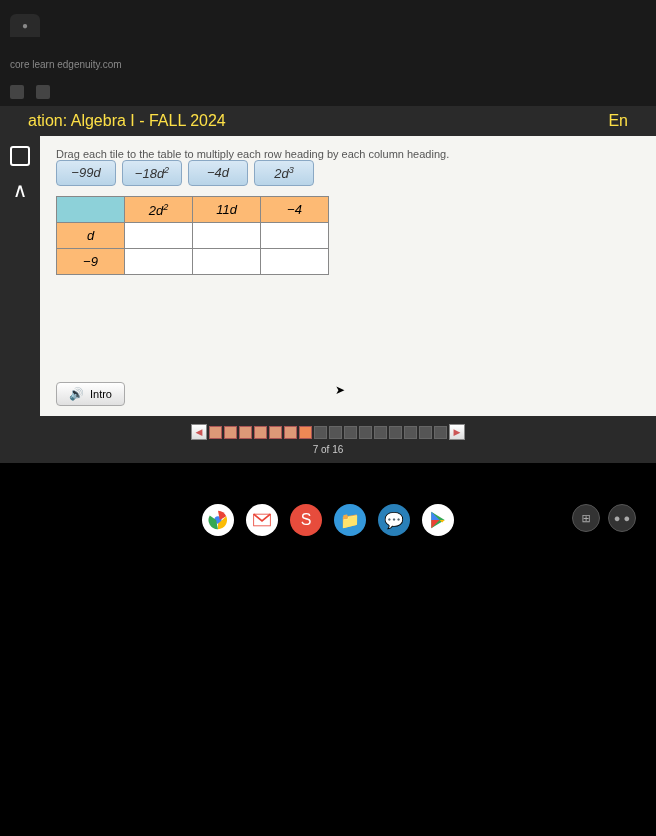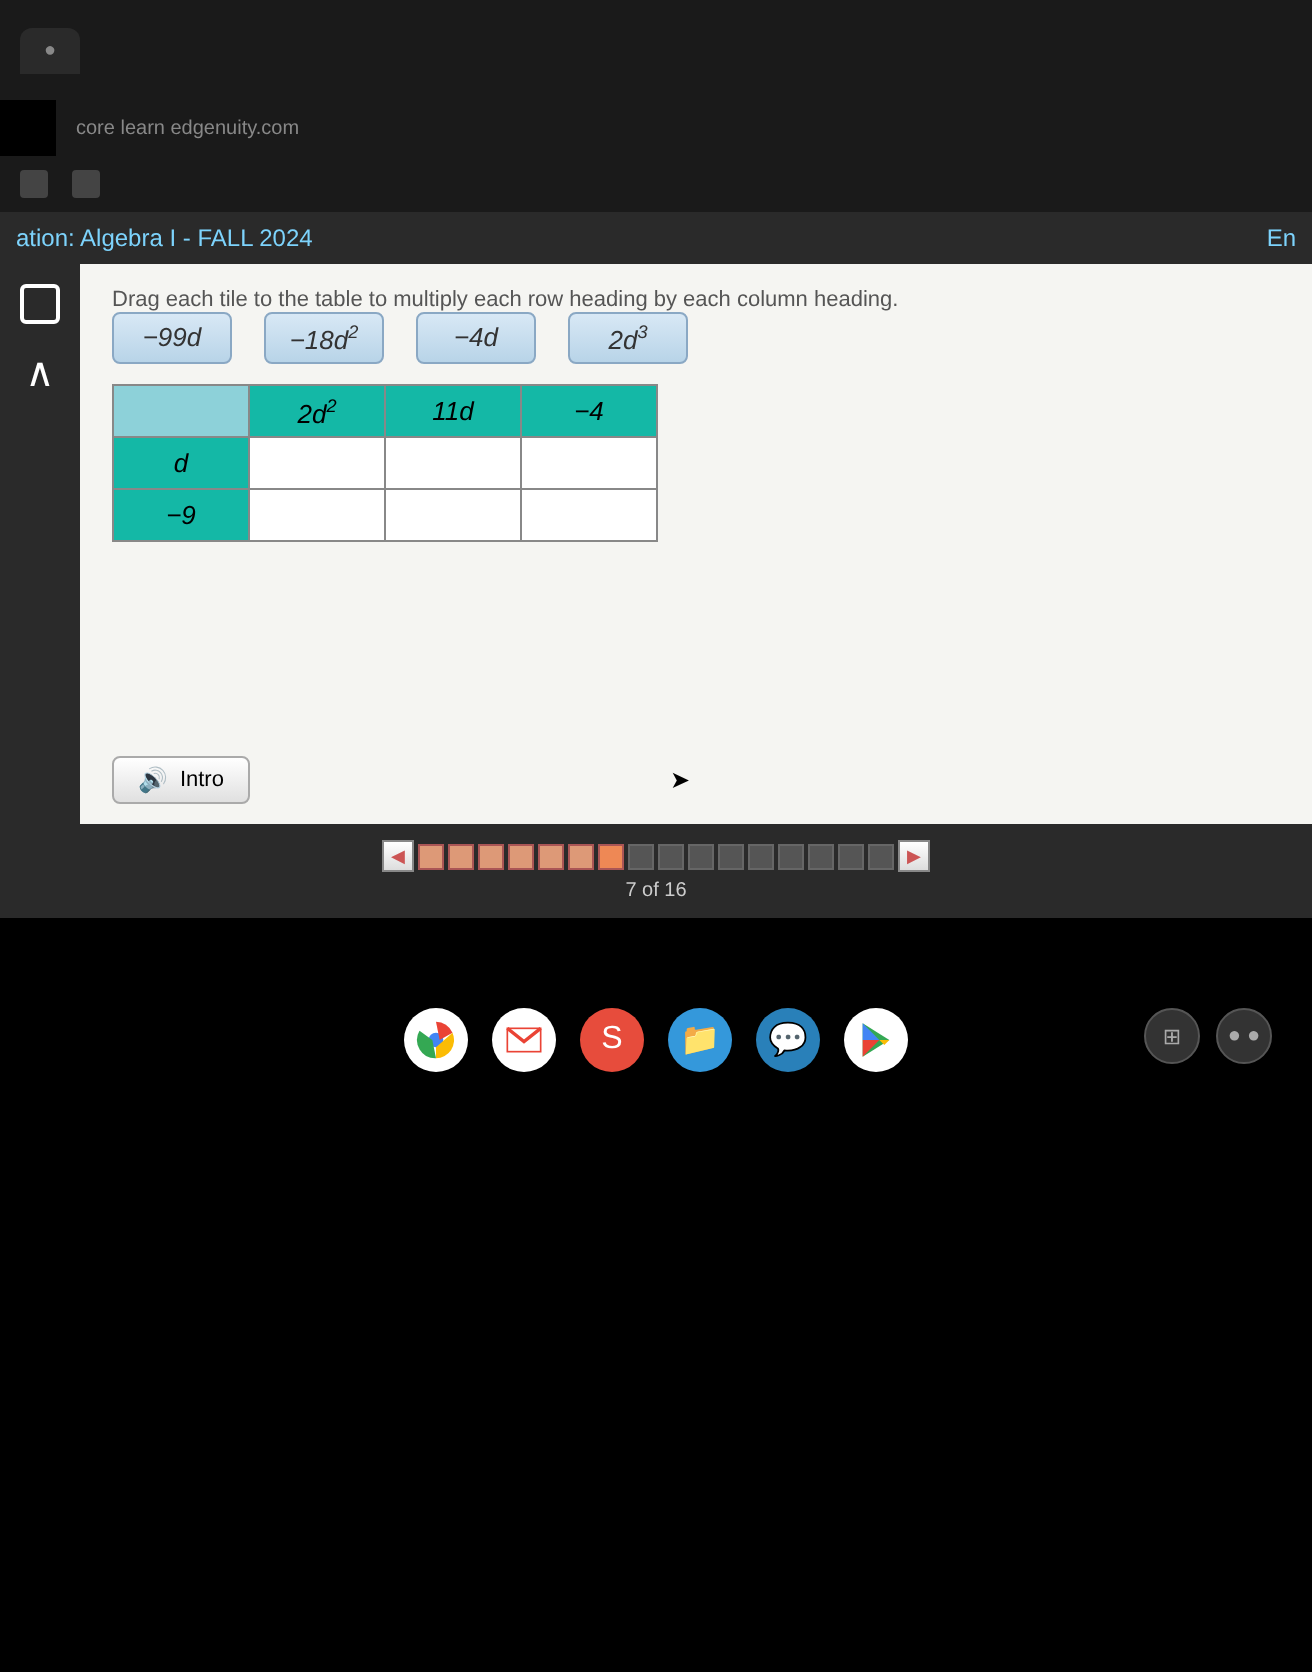--- a/index.html
+++ b/index.html
@@ -1,39 +1,39 @@
 <!DOCTYPE html>
 <html><head>
 <meta charset="utf-8">
 <style>
 * { margin: 0; padding: 0; box-sizing: border-box; font-family: Arial, sans-serif; }
 body { width: 656px; height: 836px; background: #000; overflow: hidden; }
 
 .browser-chrome { background: #1a1a1a; height: 50px; display: flex; align-items: center; padding: 0 10px; gap: 8px; }
 .tab { background: #2a2a2a; border-radius: 6px 6px 0 0; padding: 6px 12px; font-size: 10px; color: #888; display: flex; align-items: center; gap: 6px; }
-.url-bar { background: #1a1a1a; height: 28px; padding: 0 10px; font-size: 10px; color: #888; display: flex; align-items: center; margin-left: 28px; }
+.url-bar { background: #1a1a1a; height: 28px; padding: 0 10px; font-size: 10px; color: #888; display: flex; align-items: center; }
 .secondary-bar { background: #1a1a1a; height: 28px; display: flex; align-items: center; padding: 0 10px; gap: 12px; }
 .bar-item { font-size: 10px; color: #888; display: flex; align-items: center; gap: 4px; }
 .bar-icon { width: 14px; height: 14px; background: #444; border-radius: 2px; }
 
-.header { background: #2a2a2a; color: #7dd3fc; padding: 6px 8px; font-size: 12px; display: flex; justify-content: space-between; }
+.header { background: #2a2a2a; color: #fde047; padding: 6px 28px; font-size: 16px; display: flex; justify-content: space-between; }
 .main-area { display: flex; background: #2a2a2a; }
 .left-tools { width: 40px; padding: 10px 0; display: flex; flex-direction: column; align-items: center; gap: 12px; }
 .tool-icon { width: 20px; height: 20px; border: 2px solid #fff; border-radius: 3px; cursor: pointer; }
 .arrow-up { color: #fff; font-size: 20px; cursor: pointer; }
 
 .content-panel { flex: 1; background: #f5f5f2; padding: 12px 16px 12px 16px; min-height: 280px; position: relative; }
 .instructions { font-size: 11px; color: #555; }
 
-.tiles-area { display: flex; flex-wrap: wrap; gap: 16px; margin-bottom: 10px; }
+.tiles-area { display: flex; flex-wrap: wrap; gap: 6px; margin-bottom: 10px; }
 .tile { background: linear-gradient(#d8e8f5, #b8d4e8); border: 1px solid #8aa8c4; border-radius: 4px; padding: 4px 10px; font-size: 13px; color: #333; cursor: move; min-width: 60px; text-align: center; font-style: italic; }
 
 .grid-table { border-collapse: collapse; }
 .grid-table td, .grid-table th { border: 1px solid #888; width: 68px; height: 26px; text-align: center; font-size: 13px; font-style: italic; }
-.grid-table th { background: #14b8a6; font-weight: normal; }
+.grid-table th { background: #fdba74; font-weight: normal; }
 .grid-table .corner { background: #8dd1d9; }
 .grid-table td { background: #fff; }
 
 .intro-btn { position: absolute; bottom: 10px; left: 16px; background: linear-gradient(#fff, #e0e0e0); border: 1px solid #aaa; border-radius: 4px; padding: 4px 12px; font-size: 11px; display: flex; align-items: center; gap: 6px; cursor: pointer; }
 .sound-icon { font-size: 12px; }
 
 .cursor { position: absolute; left: 335px; top: 383px; font-size: 12px; color: #000; pointer-events: none; }
 
 .pagination { background: #2a2a2a; padding: 8px 0; display: flex; flex-direction: column; align-items: center; gap: 4px; }
 .page-dots { display: flex; gap: 2px; align-items: center; }

